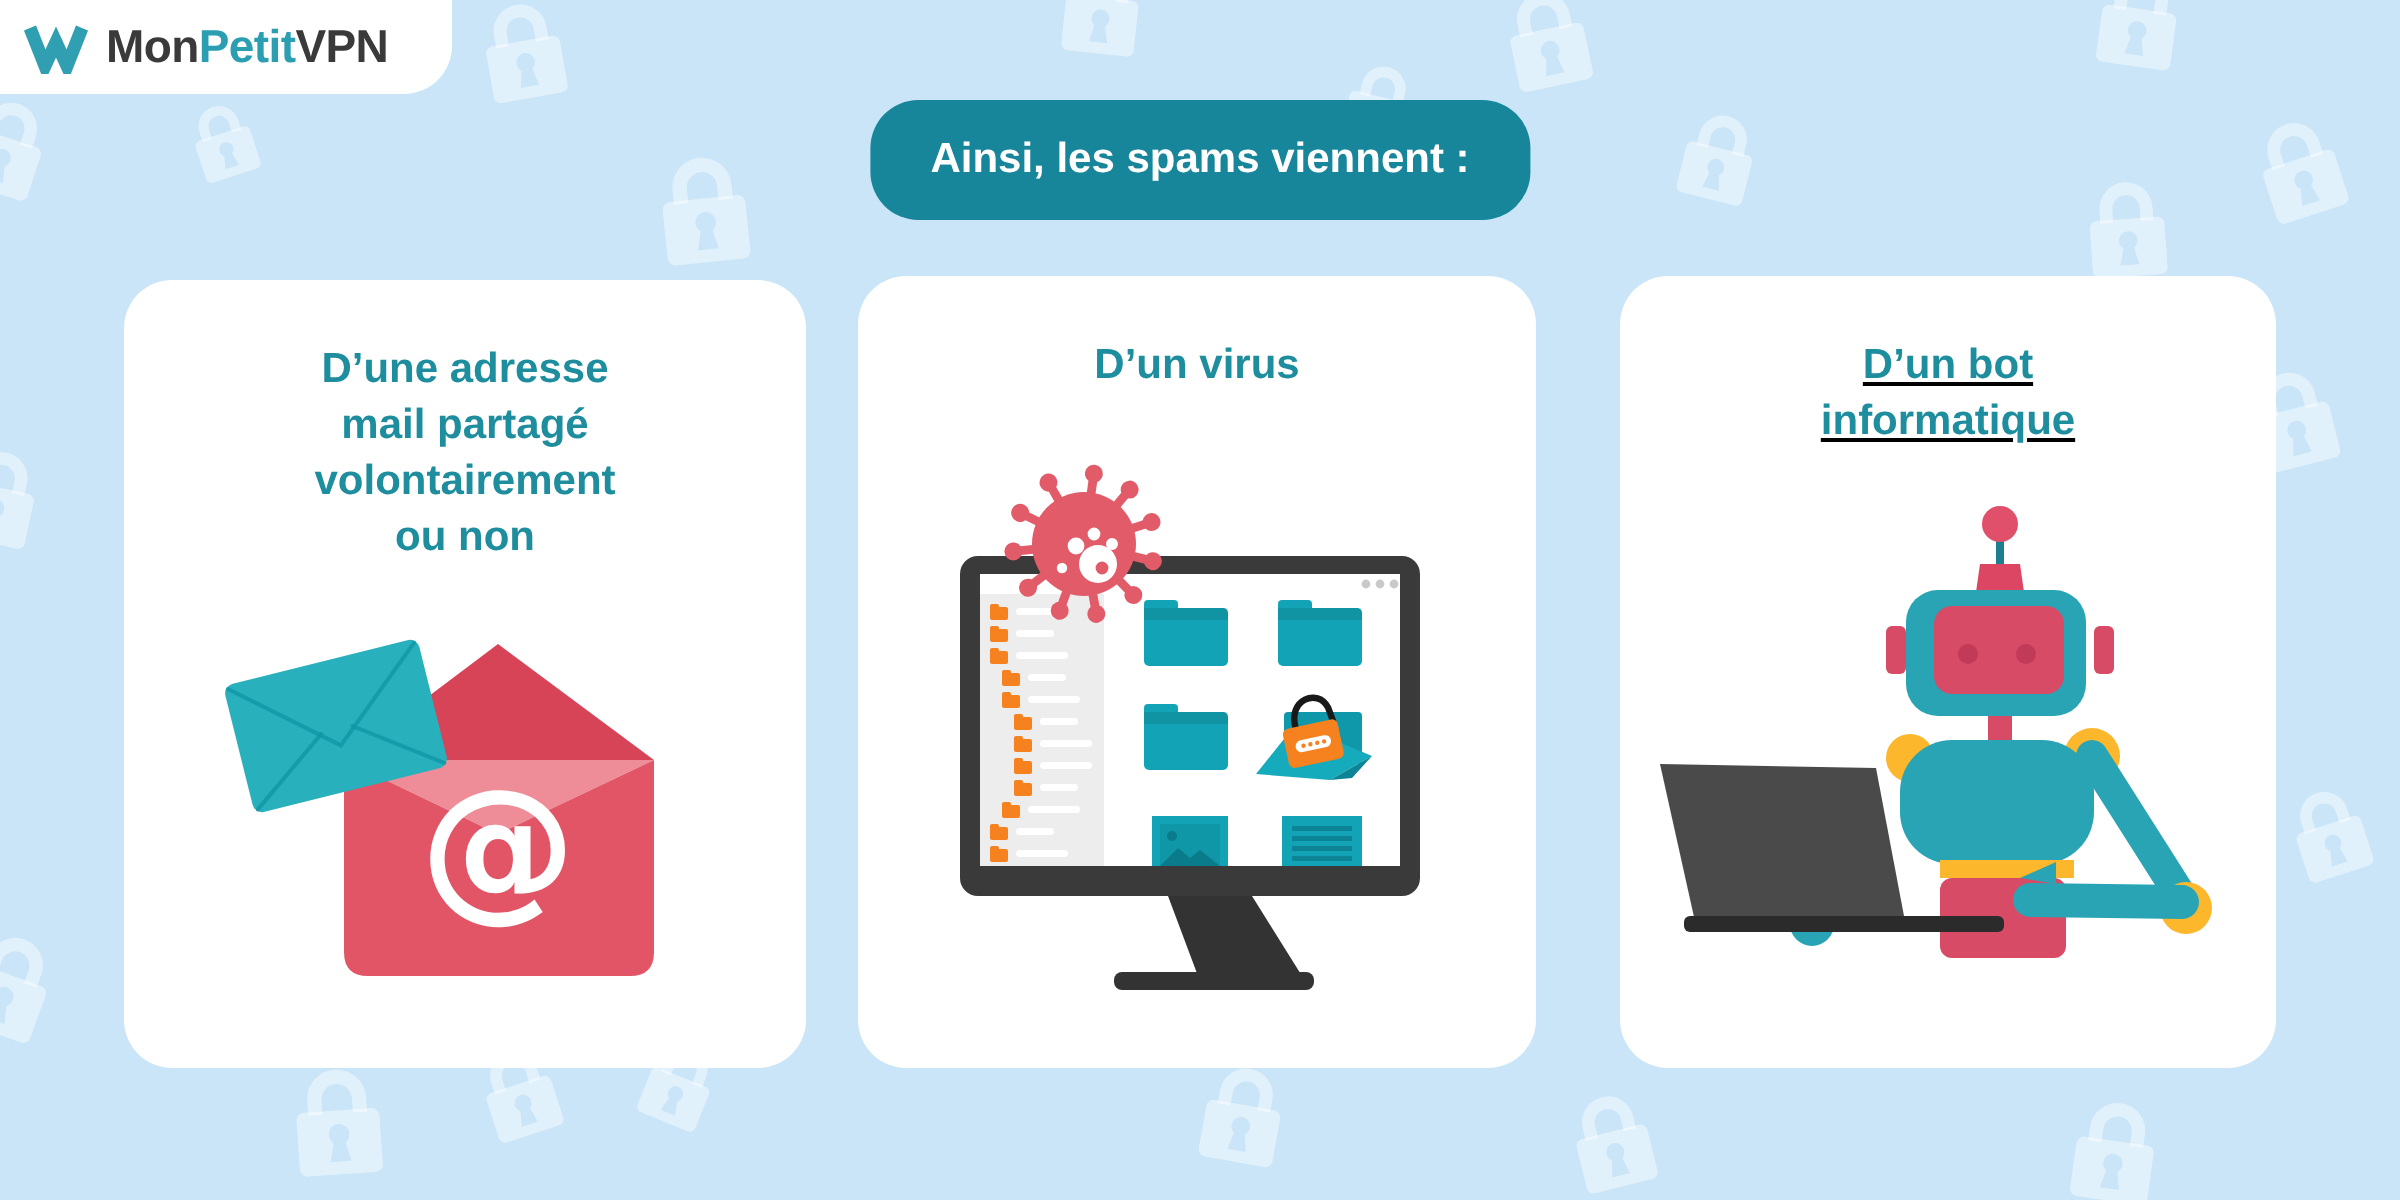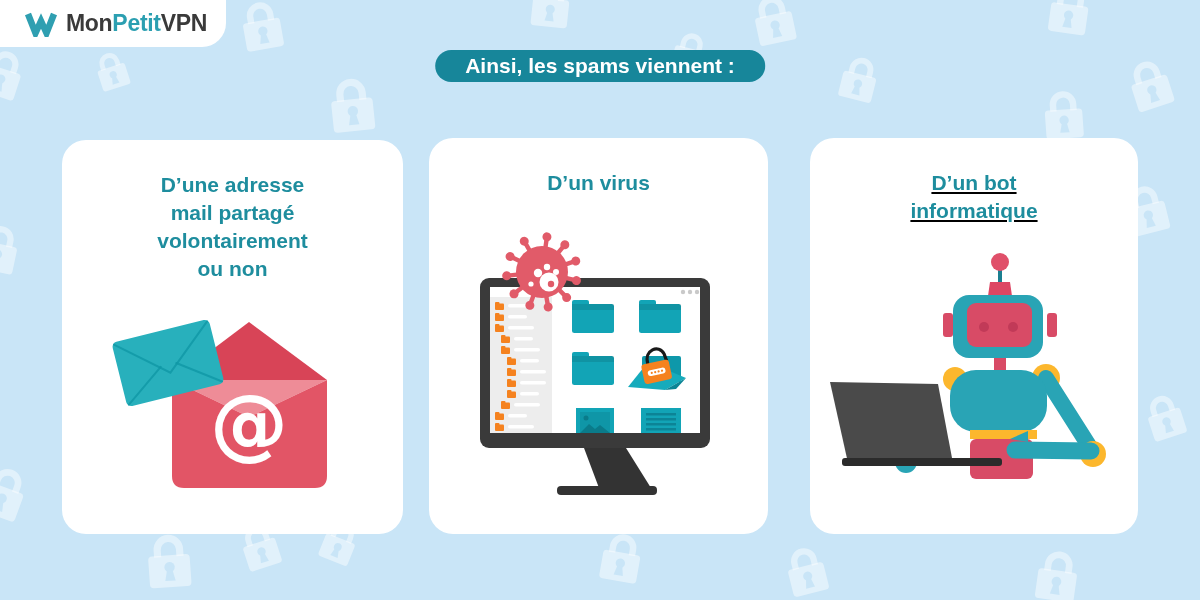--- a/index.html
+++ b/index.html
@@ -5,27 +5,27 @@
   html,body{margin:0;padding:0;}
   .canvas{
     position:relative; width:1200px; height:600px; overflow:hidden;
     background:#c9e5f7;
     font-family:"Liberation Sans", sans-serif;
   }
   .pattern{position:absolute; left:0; top:0;}
   .logo-box{
     position:absolute; left:0; top:0; height:47px; width:226px;
     background:#ffffff; border-radius:0 0 24px 0;
-    display:flex; align-items:center; gap:8px; padding-left:24px; box-sizing:border-box;
+    display:flex; align-items:center; gap:8px; padding-left:11px; box-sizing:border-box;
   }
   .logo-text{font-size:23px; font-weight:bold; color:#3a3a3a; letter-spacing:-0.3px;}
   .logo-text .petit{color:#2b9fb1;}
   .banner{
     position:absolute; top:50px; left:600px; transform:translateX(-50%);
-    height:32px; padding:0 30px; background:#17869a; border-radius:24px;
+    height:60px; padding:0 30px; background:#17869a; border-radius:24px;
     display:flex; align-items:center; justify-content:center;
   }
   .banner-text{color:#ffffff; font-size:21px; font-weight:bold; white-space:nowrap;}
   .card{
     position:absolute; background:#ffffff; border-radius:24px;
   }
   .card1{left:62px; top:140px; width:341px; height:394px;}
   .card2{left:429px; top:138px; width:339px; height:396px;}
   .card3{left:810px; top:138px; width:328px; height:396px;text-decoration:underline;}
   .card-title{

